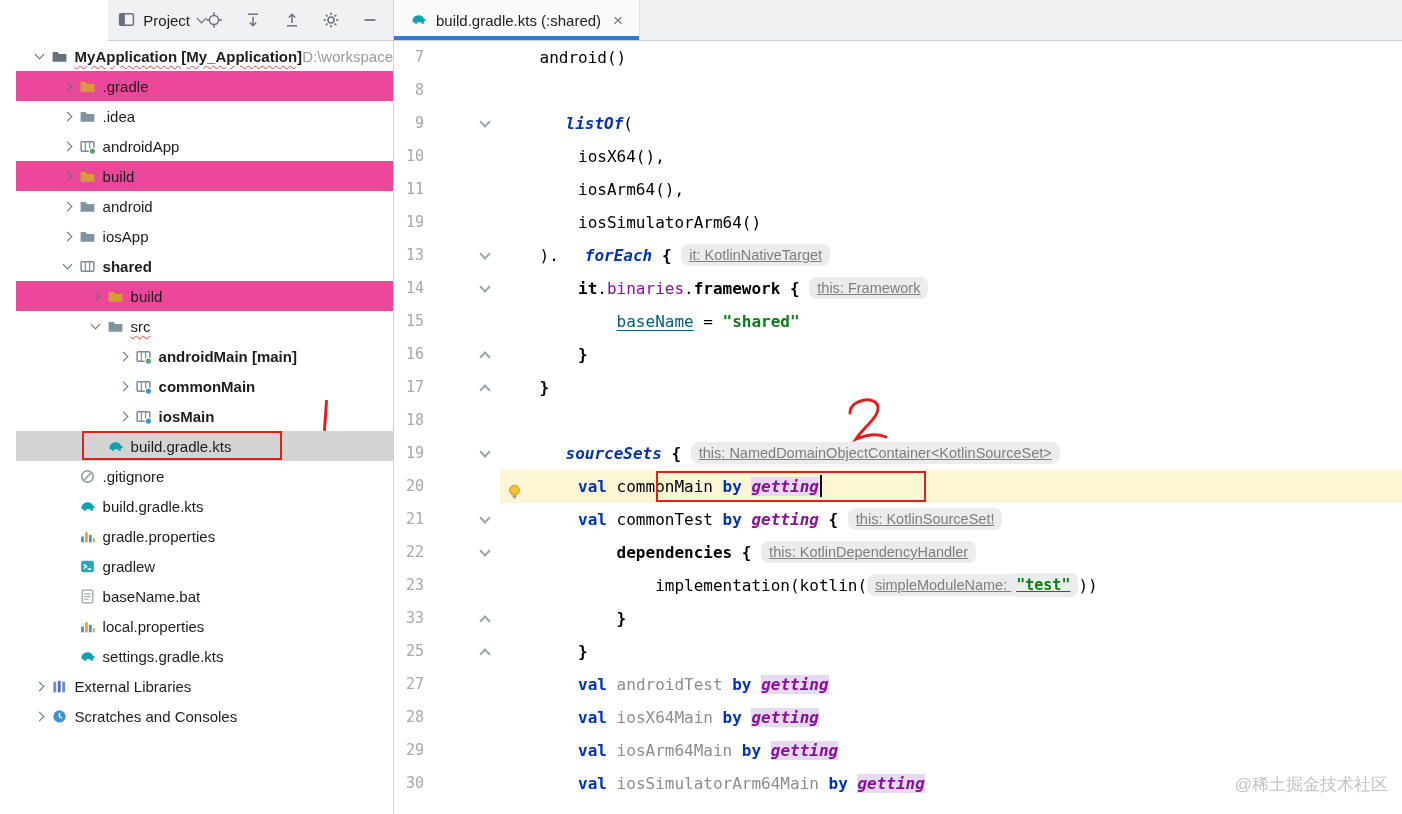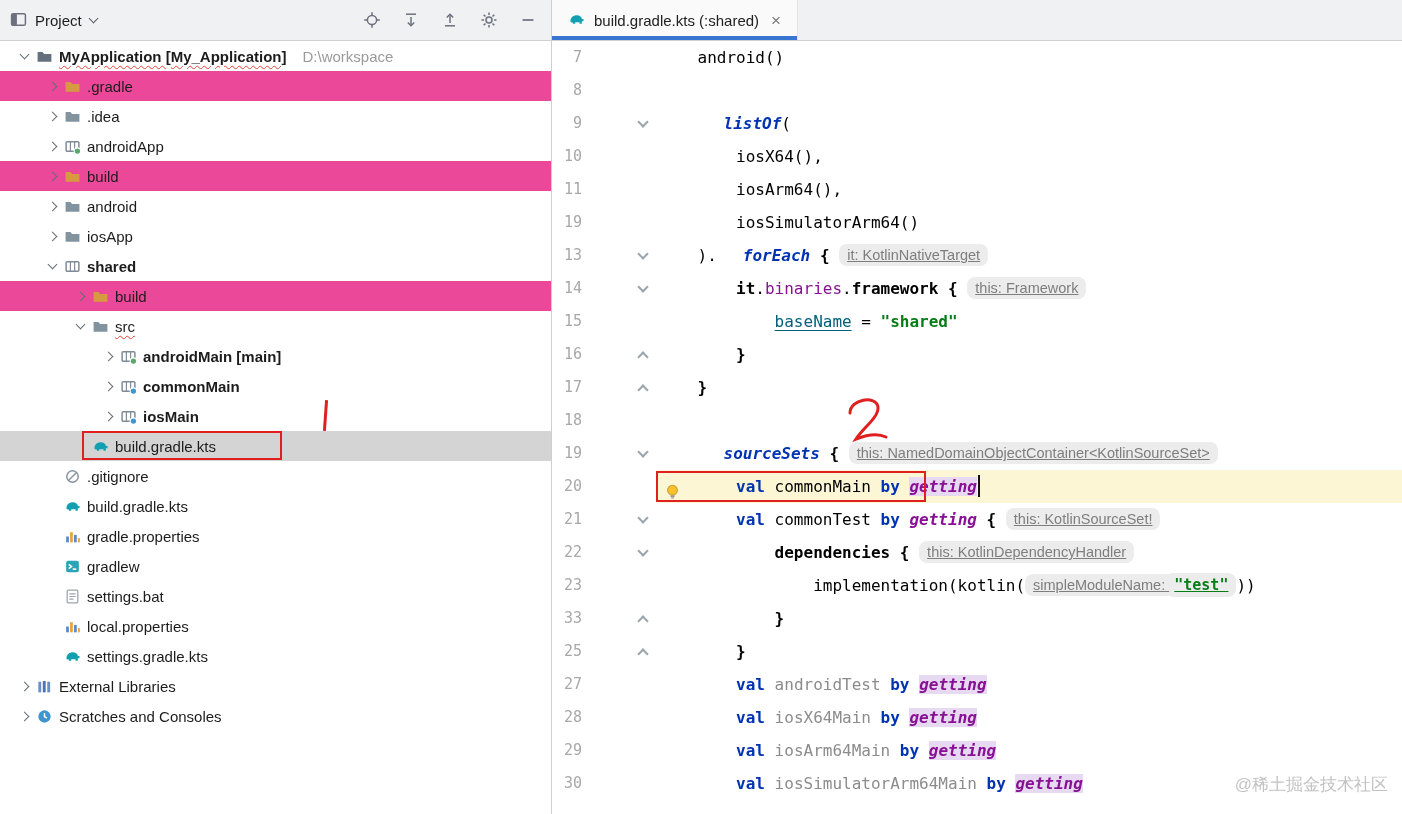--- a/index.html
+++ b/index.html
@@ -4,41 +4,41 @@
 <style>
   * { box-sizing: border-box; }
   html,body { margin:0; padding:0; }
   body {
     width:1402px; height:814px; overflow:hidden; background:#fff;
     font-family:"Liberation Sans","DejaVu Sans",sans-serif;
   }
   .app { position:relative; width:1402px; height:814px; display:flex; }
 
   
-  .project-panel { width:552px; flex:none; display:flex; flex-direction:column; background:#fff; border-right:1px solid #cfcfcf; }
+  .project-panel { width:394px; flex:none; display:flex; flex-direction:column; background:#fff; border-right:1px solid #cfcfcf;align-items:flex-end; }
   .panel-header { height:41px; flex:none; background:#f0f1f2; border-bottom:1px solid #d1d1d1; display:flex; align-items:center; padding:0 10px; }
   .panel-header .title { font-size:15px; color:#1d1d1d; margin:0 5px 0 7px; }
   .dd-caret { width:7px; height:7px; border-right:1.6px solid #5a5f68; border-bottom:1.6px solid #5a5f68; transform:rotate(45deg); display:inline-block; margin:-3px 0 0 3px; }
   .header-icons { margin-left:auto; display:flex; align-items:center; gap:21px; margin-right:4px; }
   .hicon { display:inline-flex; width:18px; height:18px; }
 
   .tree { flex:1; overflow:hidden; position:relative; }
   .tree-row { height:30px; display:flex; align-items:center; font-size:15px; color:#1c1c1c; white-space:nowrap; }
   .tree-row.yellow { background:#ec4899; }
   .tree-row.selected { background:#d4d4d4; }
   .t-indent { flex:none; }
   .t-chev { width:20px; flex:none; display:flex; align-items:center; justify-content:center; }
   .tchev { width:7px; height:7px; border-right:1.7px solid #646d75; border-bottom:1.7px solid #646d75; display:inline-block; }
   .tchev.right { transform:rotate(-45deg); }
   .tchev.down { transform:rotate(45deg); margin-top:-3px; }
   .t-icon { width:20px; flex:none; display:flex; align-items:center; justify-content:center; }
   .t-label { margin-left:5px; }
   .t-label.bold { font-weight:bold; }
   .t-label.squiggle { text-decoration:underline; text-decoration-style:wavy; text-decoration-color:#e0433d; text-decoration-thickness:1px; text-underline-offset:3px; }
-  .t-path { color:#9a9a9a; margin-left:16px; }
+  .t-path { color:#9a9a9a; margin-left:0; }
 
   
   .editor-panel { flex:1; min-width:0; display:flex; flex-direction:column; background:#fff; }
   .tab-bar { height:41px; flex:none; background:#f0f1f2; border-bottom:1px solid #d1d1d1; display:flex; align-items:stretch; }
   .tab { position:relative; display:flex; align-items:center; gap:8px; padding:0 16px; background:#fafafa; border-right:1px solid #e2e2e2; font-size:15px; color:#222; cursor:default; }
   .tab::after { content:""; position:absolute; left:0; right:0; bottom:0; height:4px; background:#3876d2; }
   .tab-close { color:#7a7a7a; font-size:17px; line-height:1; margin-left:4px; }
 
   .editor { flex:1; overflow:hidden; position:relative; font-family:"DejaVu Sans Mono","Liberation Mono",monospace; font-size:16px; }
   .code-line { display:flex; height:33px; align-items:stretch; }
@@ -353,21 +353,21 @@
         </div>
         <div class="tree-row">
           <span class="t-indent" style="width: 42px;"></span>
           <span class="t-chev"></span>
           <span class="t-icon">
             <svg width="17" height="17" viewBox="0 0 16 16">
               <rect x="3" y="2" width="10" height="12" rx="1" fill="#fff" stroke="#9aa5ad" stroke-width="1.2"></rect>
               <path d="M5 5.5 H11 M5 8 H11 M5 10.5 H9" stroke="#9aa5ad" stroke-width="1.1"></path>
             </svg>
           </span>
-          <span class="t-label">settings.bat</span>
+          <span class="t-label">baseName.bat</span>
         </div>
         <div class="tree-row">
           <span class="t-indent" style="width: 42px;"></span>
           <span class="t-chev"></span>
           <span class="t-icon">
             <svg width="17" height="17" viewBox="0 0 16 16">
               <rect x="2" y="8" width="2.6" height="5.5" fill="#5B8AC7"></rect>
               <rect x="5.7" y="4" width="2.6" height="9.5" fill="#E8A33D"></rect>
               <rect x="9.4" y="6.5" width="2.6" height="7" fill="#5B8AC7"></rect>
               <rect x="13.1" y="9.5" width="1.8" height="4" fill="#E8A33D"></rect>

